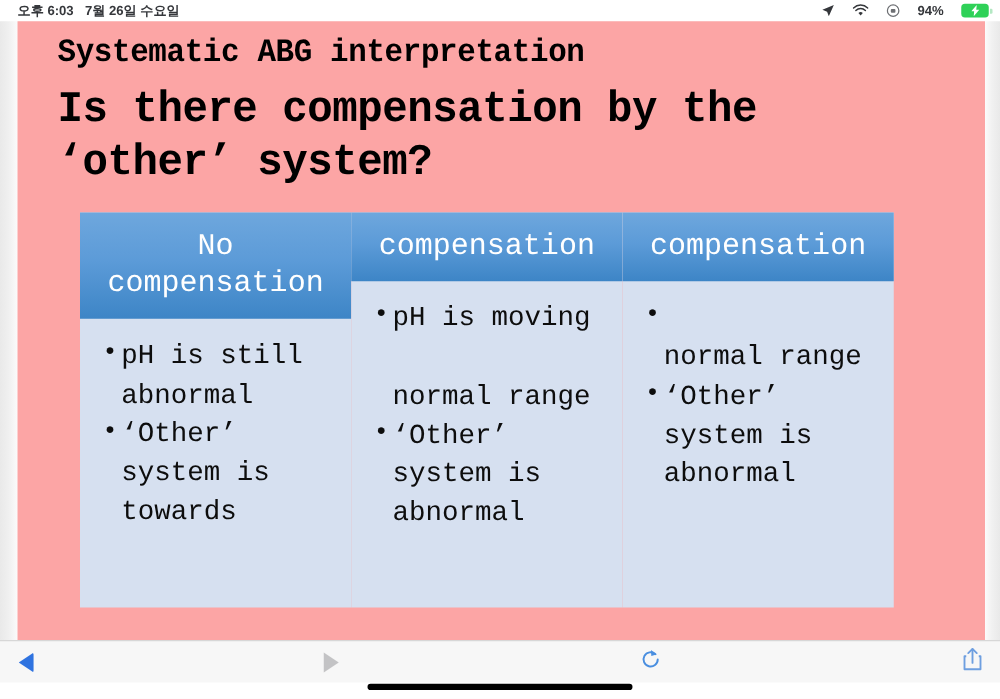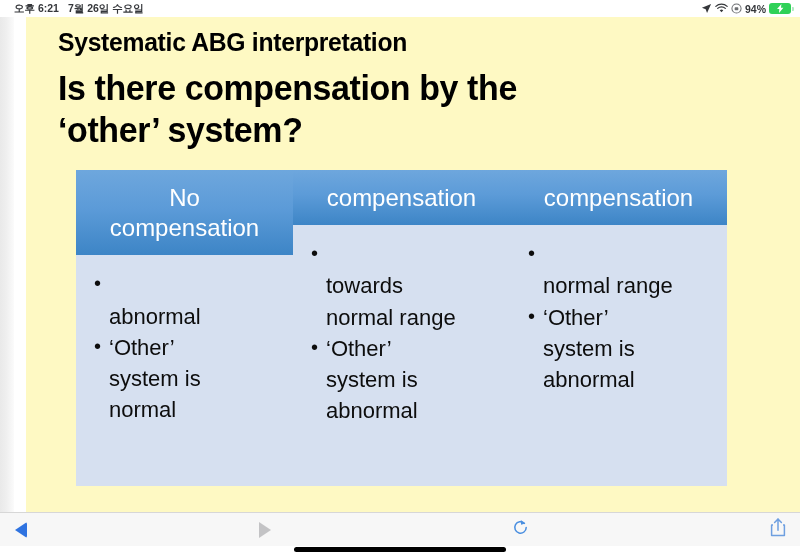--- a/index.html
+++ b/index.html
@@ -28,21 +28,21 @@
     display: flex;
     align-items: center;
     justify-content: space-between;
     padding: 0 9px 0 14px;
     box-sizing: border-box;
     font-size: 10.5px;
     font-weight: bold;
     color: #35373b;
   }
   #status-left { display: flex; align-items: center; gap: 9px; white-space: nowrap; }
-  #status-right { display: flex; align-items: center; gap: 3px; justify-content: center; }
+  #status-right { display: flex; align-items: center; gap: 14px; justify-content: center; }
   .sb-icon { display: inline-block; line-height: 0; }
   .battery-shell {
     position: relative;
     width: 22px; height: 11px;
     border-radius: 3px;
     background: #2fd158;
     display: flex; align-items: center; justify-content: center;
   }
   .battery-shell:after {
     content: "";
@@ -60,23 +60,24 @@
     background: #ececec;
   }
   #gutter-left { left: 0; width: 14px;
     background: linear-gradient(to right, #e9e9e9 0%, #efefef 45%, #fbfbfb 100%); }
   #gutter-right { right: 0; width: 12px;
     background: linear-gradient(to left, #e9e9e9 0%, #f1f1f1 55%, #fcfcfc 100%); }
 
   
   #slide {
     position: absolute;
-    left: 26px; top: 17px;
+    left: 14px; top: 17px;
     width: 774px; height: 495px;
-    background: #fef9c3;
+    background: #fca5a5;
+    font-family: Liberation Mono, monospace;
   }
   #slide-kicker {
     position: absolute;
     left: 32px; top: 10px;
     font-size: 26px;
     font-weight: bold;
     letter-spacing: -0.3px;
     color: #000000;
     transform: scaleX(0.95);
     transform-origin: left center;
@@ -182,21 +183,21 @@
     background: #000000;
   }
 </style>
 </head>
 <body>
 
 <div id="viewport">
 
   <div id="status-bar">
     <div id="status-left">
-      <span>오후 6:21</span>
+      <span>오후 6:03</span>
       <span>7월 26일 수요일</span>
     </div>
     <div id="status-right">
       <span class="sb-icon">
         <svg width="11" height="11" viewBox="0 0 12 12">
             <path d="M11 1 1 5.3l4.1 1.6L6.6 11z" fill="#35373b"></path>
           </svg>
       </span>
       <span class="sb-icon">
         <svg width="13" height="11" viewBox="0 0 14 11">
@@ -236,45 +237,45 @@
 
       <div class="column">
         <div class="column-header">
           <div>No</div>
           <div>compensation</div>
         </div>
         <div class="column-body">
           <div class="bullet">
             <span class="bullet-dot">•</span>
             <span class="bullet-text">
-              <br>
+              <span>pH is still</span><br>
               <span>abnormal</span>
             </span>
           </div>
           <div class="bullet">
             <span class="bullet-dot">•</span>
             <span class="bullet-text">
               <span>‘Other’</span><br>
               <span>system is</span><br>
-              <span>normal</span>
+              <span>towards</span>
             </span>
           </div>
         </div>
       </div>
 
       <div class="column">
         <div class="column-header">
           <div>compensation</div>
         </div>
         <div class="column-body">
           <div class="bullet">
             <span class="bullet-dot">•</span>
             <span class="bullet-text">
+              <span>pH is moving</span><br>
               <br>
-              <span>towards</span><br>
               <span>normal range</span>
             </span>
           </div>
           <div class="bullet">
             <span class="bullet-dot">•</span>
             <span class="bullet-text">
               <span>‘Other’</span><br>
               <span>system is</span><br>
               <span>abnormal</span>
             </span>

